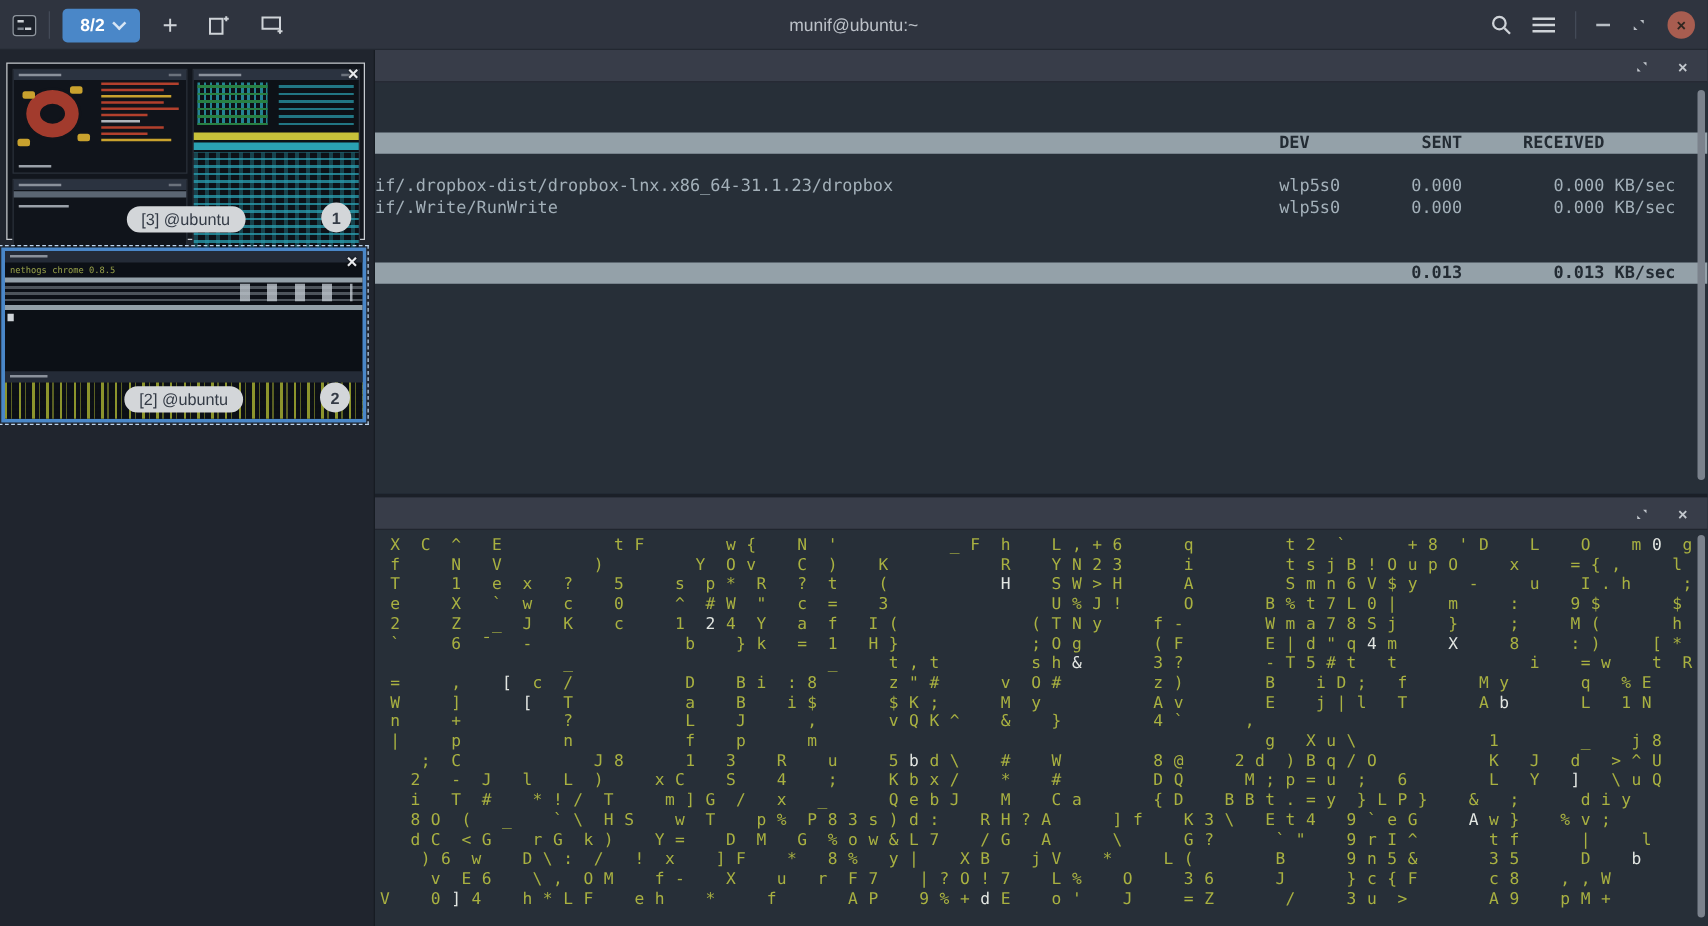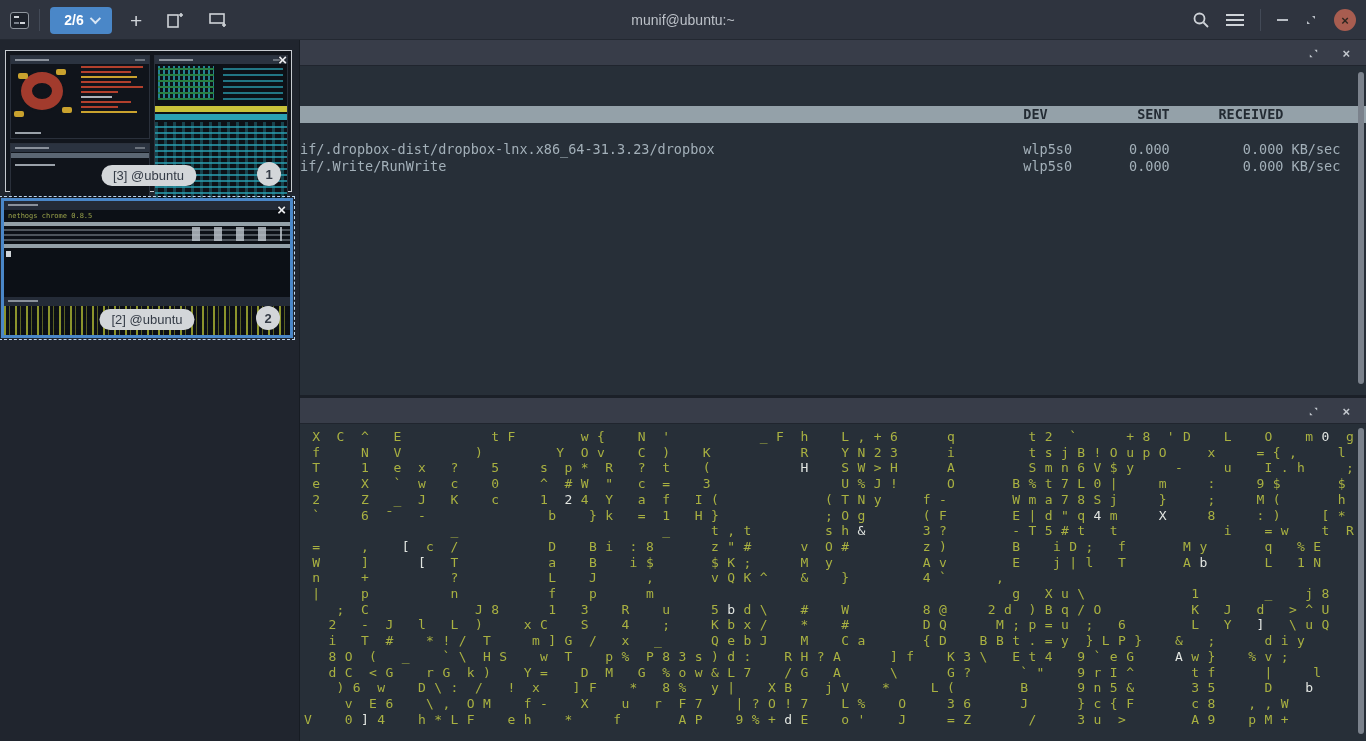--- a/index.html
+++ b/index.html
@@ -115,21 +115,21 @@
   svg { display:block; }
 </style>
 </head>
 <body>
 
 <div class="titlebar">
   <div class="tb-left">
     <div class="app-icon"></div>
     <div class="tb-sep"></div>
     <div class="session-btn">
-      <span>2/6</span>
+      <span>8/2</span>
       <span class="chev"></span>
     </div>
     <div class="tb-plus">+</div>
     <div class="tb-ico">
       <svg width="18" height="18" viewBox="0 0 18 18">
         <rect x="2" y="4" width="10" height="12" fill="none" stroke="#cfd3d8" stroke-width="1.6"></rect>
         <path d="M13 4 h4 M15 2 v4" stroke="#cfd3d8" stroke-width="1.6" fill="none"></path>
       </svg>
     </div>
     <div class="tb-ico">
@@ -221,23 +221,24 @@
         <path d="M3 8 L3 11 L6 11 Z" fill="#c3c8ce"></path>
           <path d="M11 6 L11 3 L8 3 Z" fill="#c3c8ce"></path>
       </svg>
       <div class="ph-x">×</div>
     </div>
   </div>
   <div class="top-content" id="nethogs-content">
       <div class="tline" style="top: 6px;"></div>
       <div class="tline" style="top: 23.2px;"></div>
       <div class="tline bar" style="top: 40.4px;">                                                                                         DEV           SENT      RECEIVED</div>
-      <div class="tline" style="top: 74.8px;">if/.dropbox-dist/dropbox-lnx.x86_64-31.3.23/dropbox                                      wlp5s0       0.000         0.000 KB/sec</div>
+      <div class="tline" style="top: 74.8px;">if/.dropbox-dist/dropbox-lnx.x86_64-31.1.23/dropbox                                      wlp5s0       0.000         0.000 KB/sec</div>
       <div class="tline" style="top: 92px;">if/.Write/RunWrite                                                                       wlp5s0       0.000         0.000 KB/sec</div>
       <div class="tline" style="top: 126.4px;"></div>
+      <div class="tline bar" style="top: 143.6px;">                                                                                                      0.013         0.013 KB/sec</div>
     </div>
   <div class="scroll-thumb" style="top:32px; height:312px;"></div>
 </div>
 
 <div class="pane bottom-pane">
   <div class="pane-header">
     <div class="ph-icons">
       <svg width="13" height="13" viewBox="0 0 14 14">
         <path d="M3 8 L3 11 L6 11 Z" fill="#c3c8ce"></path>
           <path d="M11 6 L11 3 L8 3 Z" fill="#c3c8ce"></path>

